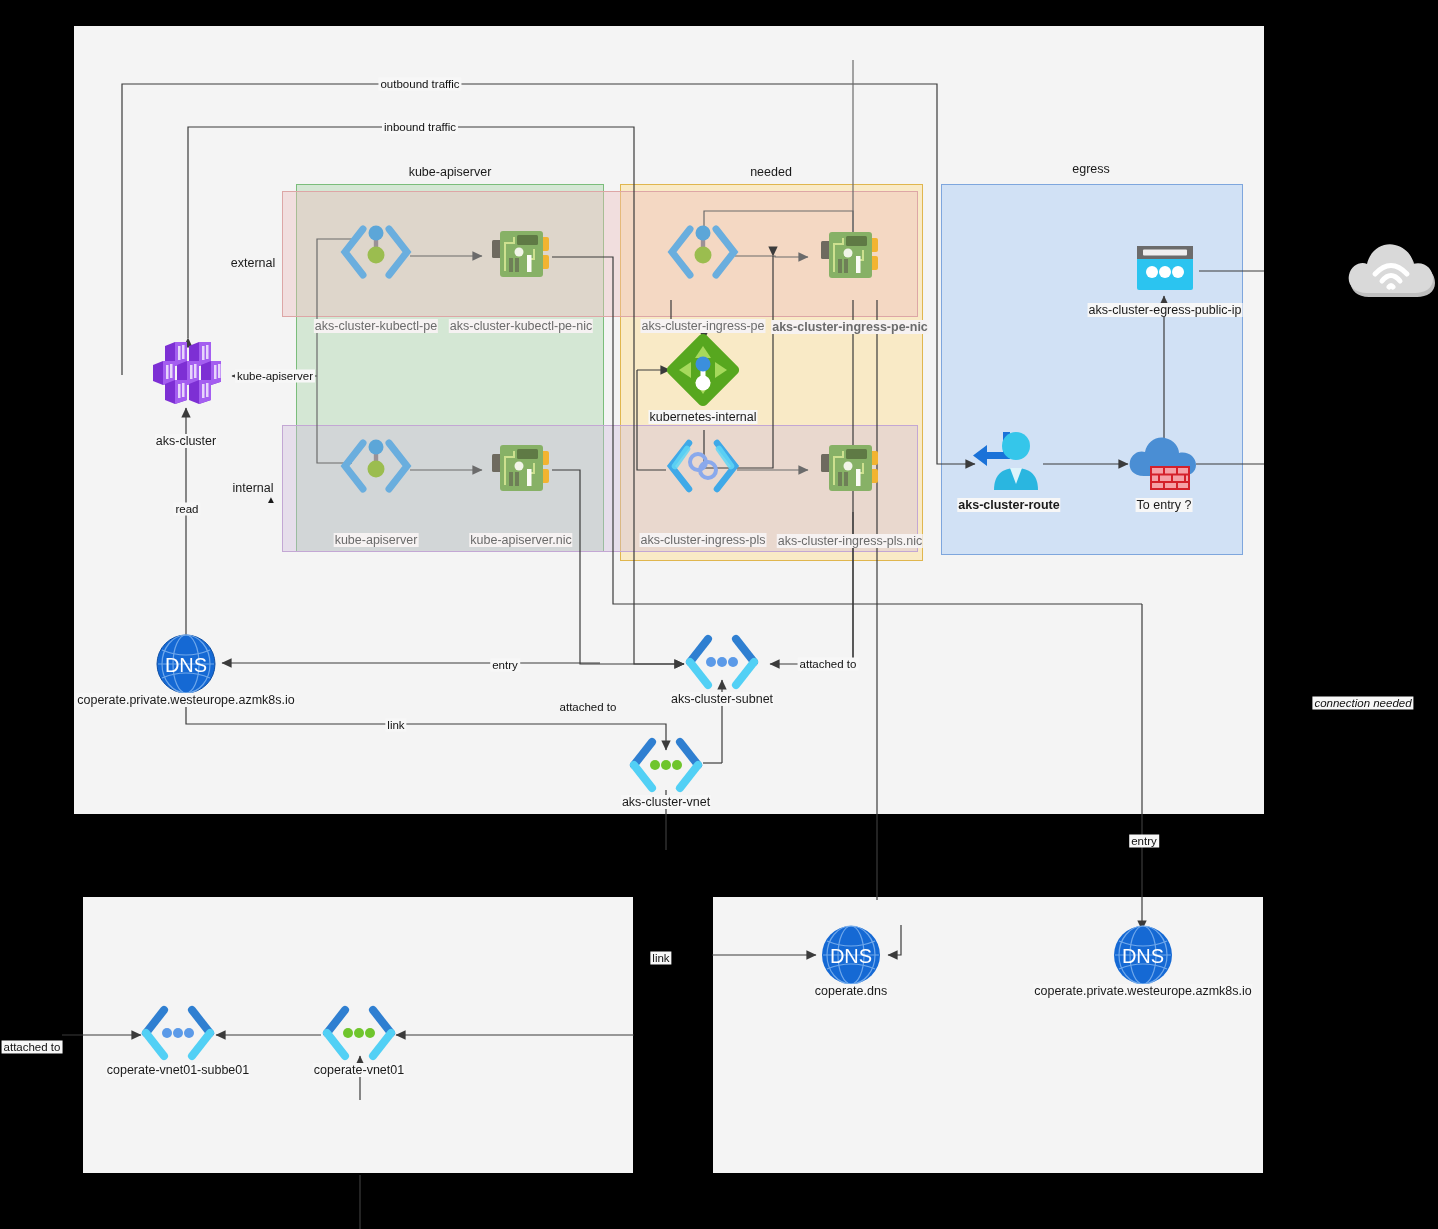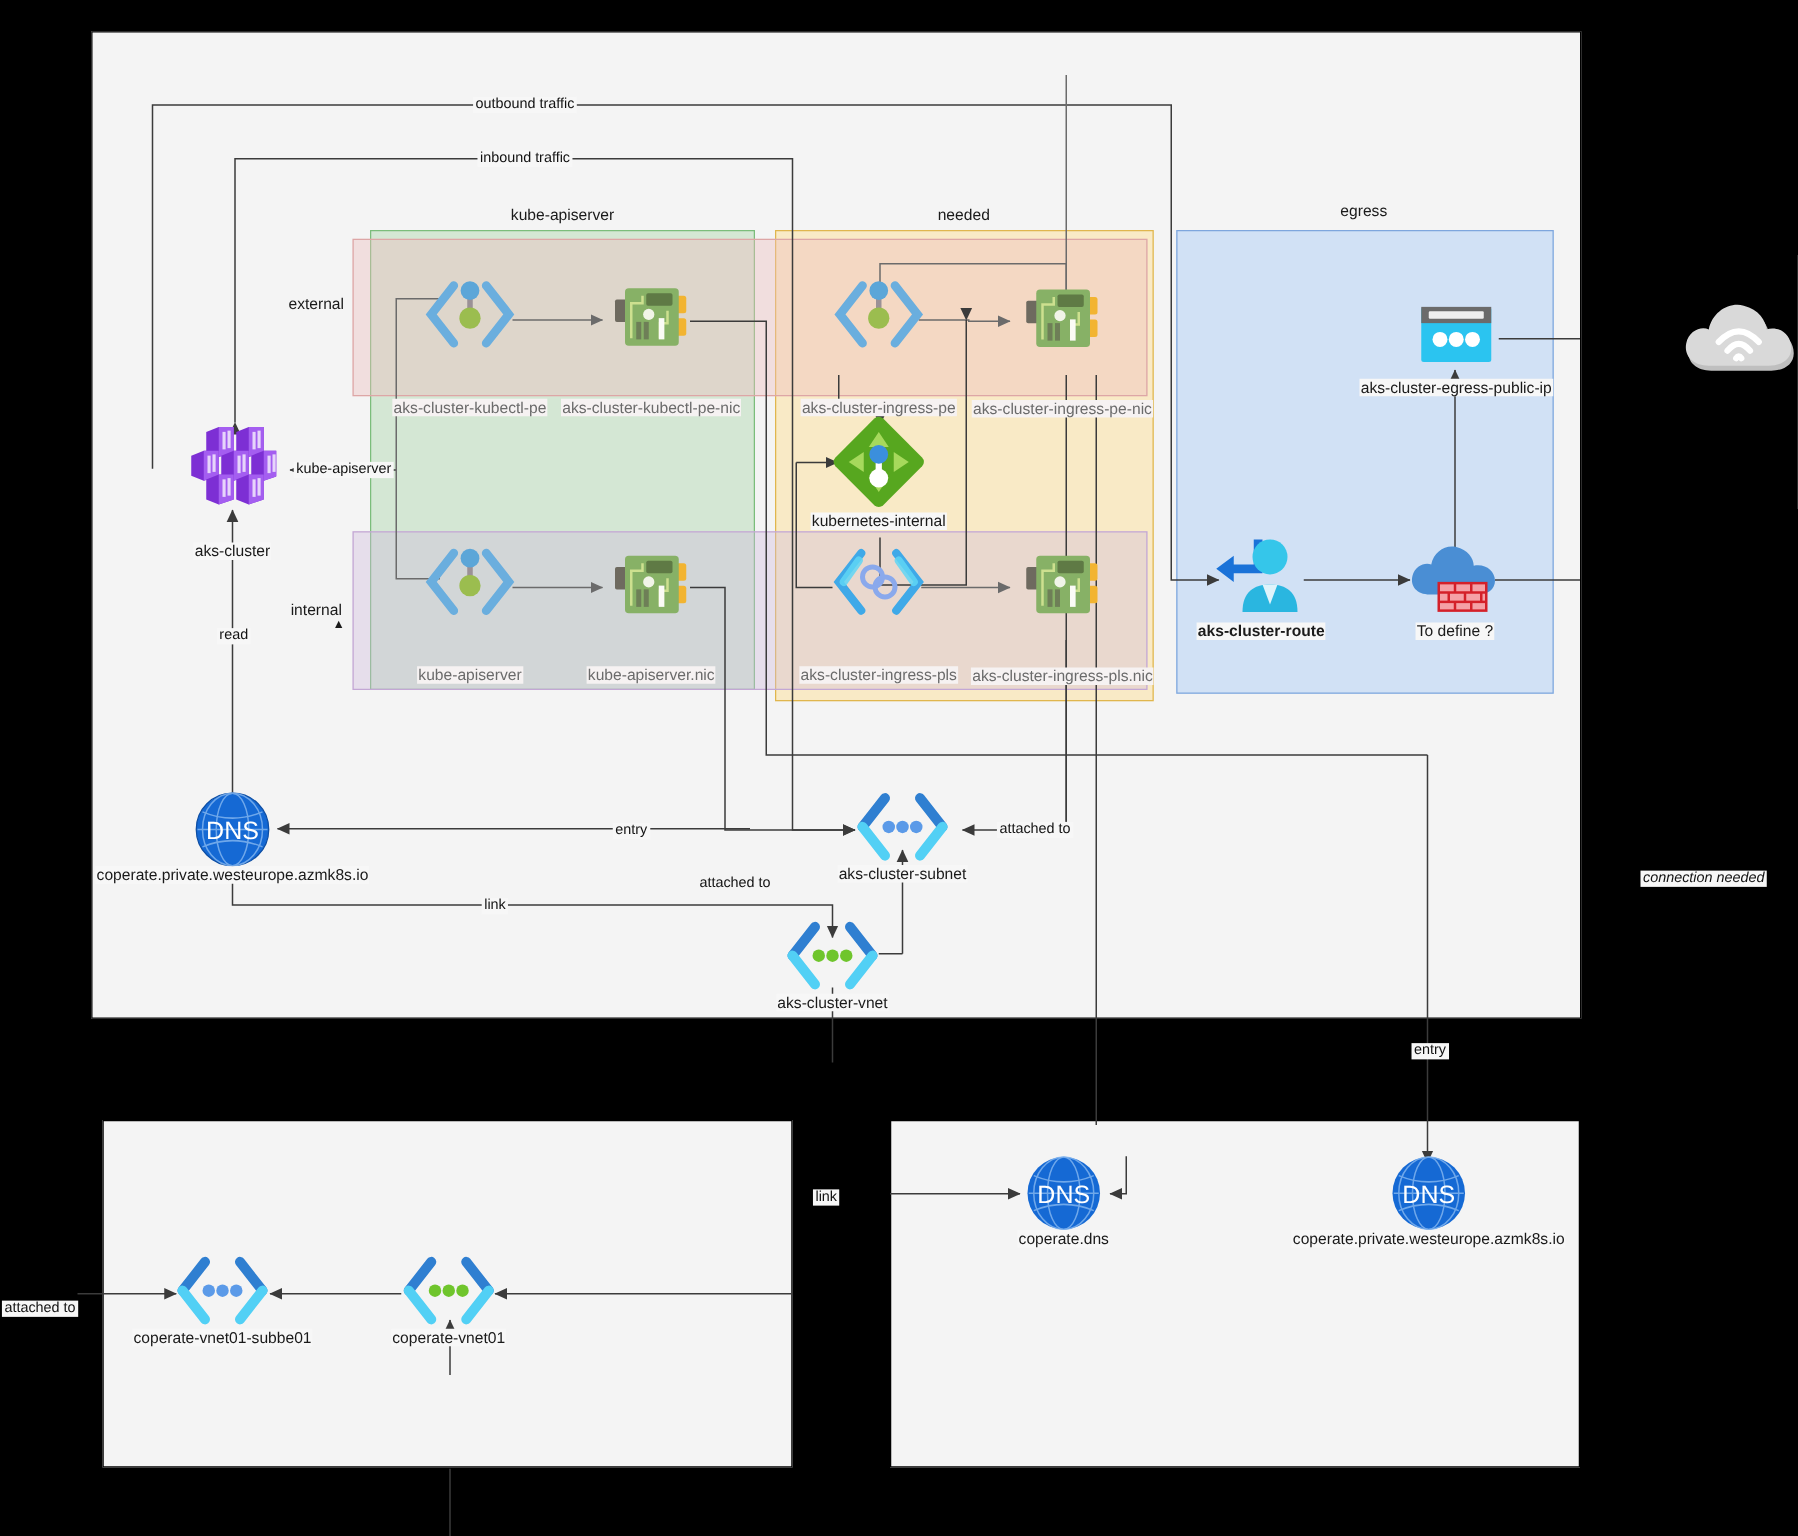--- a/index.html
+++ b/index.html
@@ -39,21 +39,21 @@
 
   <div class="zone" style="left:941px;top:184px;width:302px;height:371px;background:rgba(197,219,245,.75);border:1px solid #7ea6dd;"></div>
 
   <div class="zone" style="left:282px;top:191px;width:636px;height:126px;background:rgba(238,190,190,.40);border:1px solid #dda6a6;"></div>
 
   <div class="zone" style="left:282px;top:425px;width:636px;height:127px;background:rgba(208,186,222,.38);border:1px solid #c3a7d4;"></div>
 
   <div class="zlabel" style="left:450px;top:165px;">kube-apiserver</div>
   <div class="zlabel" style="left:771px;top:165px;">needed</div>
   <div class="zlabel" style="left:1091px;top:162px;">egress</div>
-  <div class="zlabel" style="left:253px;top:236px;text-align:center;">external</div>
+  <div class="zlabel" style="left:253px;top:256px;text-align:center;">external</div>
   <div class="zlabel" style="left:253px;top:481px;">internal</div>
   <div style="position:absolute;left:266px;top:494px;font-size:10px;color:#1a1a1a;">▲</div>
 
   <svg class="wires">
     <defs>
       <marker id="ar" markerWidth="9" markerHeight="9" refX="8" refY="4.5" orient="auto">
         <path d="M0,0.6 L8.4,4.5 L0,8.4 z" fill="#3b3b3b"></path>
       </marker>
       <marker id="ark" markerWidth="9" markerHeight="9" refX="8" refY="4.5" orient="auto">
         <path d="M0,0.6 L8.4,4.5 L0,8.4 z" fill="#6b6b6b"></path>
@@ -277,21 +277,21 @@
         <rect x="16" y="8" width="43" height="46" rx="3" fill="#87b166"></rect>
         <rect x="33" y="12" width="21" height="10" rx="1.5" fill="#5f7a45"></rect>
         <path d="M21,48 L21,20 L30,20 L30,14" stroke="#cde08f" stroke-width="2" fill="none"></path>
         <path d="M50,26 L50,36 L44,36 L44,48" stroke="#cde08f" stroke-width="2" fill="none"></path>
         <circle cx="35" cy="29" r="4.5" fill="#f1f4e8"></circle>
         <rect x="25" y="35" width="4" height="14" fill="#6e7f57"></rect>
         <rect x="31" y="35" width="4" height="14" fill="#6e7f57"></rect>
         <rect x="43" y="32" width="4.5" height="17" fill="#fbfbf6"></rect>
       </svg>
     </div>
-    <div class="nlabel muted" style="top:29px;">aks-cluster-ingress-pe-nic</div>
+    <div class="nlabel muted" style="top:29px;font-weight:bold;">aks-cluster-ingress-pe-nic</div>
   </div>
 
   <div class="node" style="left:703px;top:372px;">
     <div class="nicon">
       <svg width="80" height="80" viewBox="0 0 80 80">
         <rect x="13" y="13" width="54" height="54" rx="5" transform="rotate(45 40 40)" fill="#57a71f"></rect>
         <path d="M40,16 L48,28 L32,28 z" fill="#a6d95c"></path>
         <path d="M64,40 L52,48 L52,32 z" fill="#a6d95c"></path>
         <path d="M16,40 L28,32 L28,48 z" fill="#a6d95c"></path>
         <path d="M40,64 L32,52 L48,52 z" fill="#a6d95c"></path>
@@ -374,21 +374,21 @@
           <rect x="28" y="45.5" width="6" height="5.5"></rect>
             <rect x="36" y="45.5" width="11" height="5.5"></rect>
             <rect x="49" y="45.5" width="11" height="5.5"></rect>
             <rect x="62" y="45.5" width="2" height="5.5"></rect>
           <rect x="28" y="53" width="11" height="5"></rect>
             <rect x="41" y="53" width="11" height="5"></rect>
             <rect x="54" y="53" width="10" height="5"></rect>
         </g>
       </svg>
     </div>
-    <div class="nlabel" style="top:34px;">To define ?</div>
+    <div class="nlabel" style="top:34px;">To entry ?</div>
   </div>
 
   <div class="node" style="left:186px;top:666px;">
     <div class="nicon">
       <svg width="62" height="62" viewBox="0 0 62 62">
         <circle cx="31" cy="31" r="29" fill="#1569d4"></circle>
         <circle cx="31" cy="31" r="29" fill="none" stroke="#0d4ea4" stroke-width="1"></circle>
         <g stroke="#7fb3ef" stroke-width="1.2" fill="none" opacity=".85">
           <ellipse cx="31" cy="31" rx="13" ry="29"></ellipse>
             <ellipse cx="31" cy="31" rx="24" ry="29"></ellipse>

